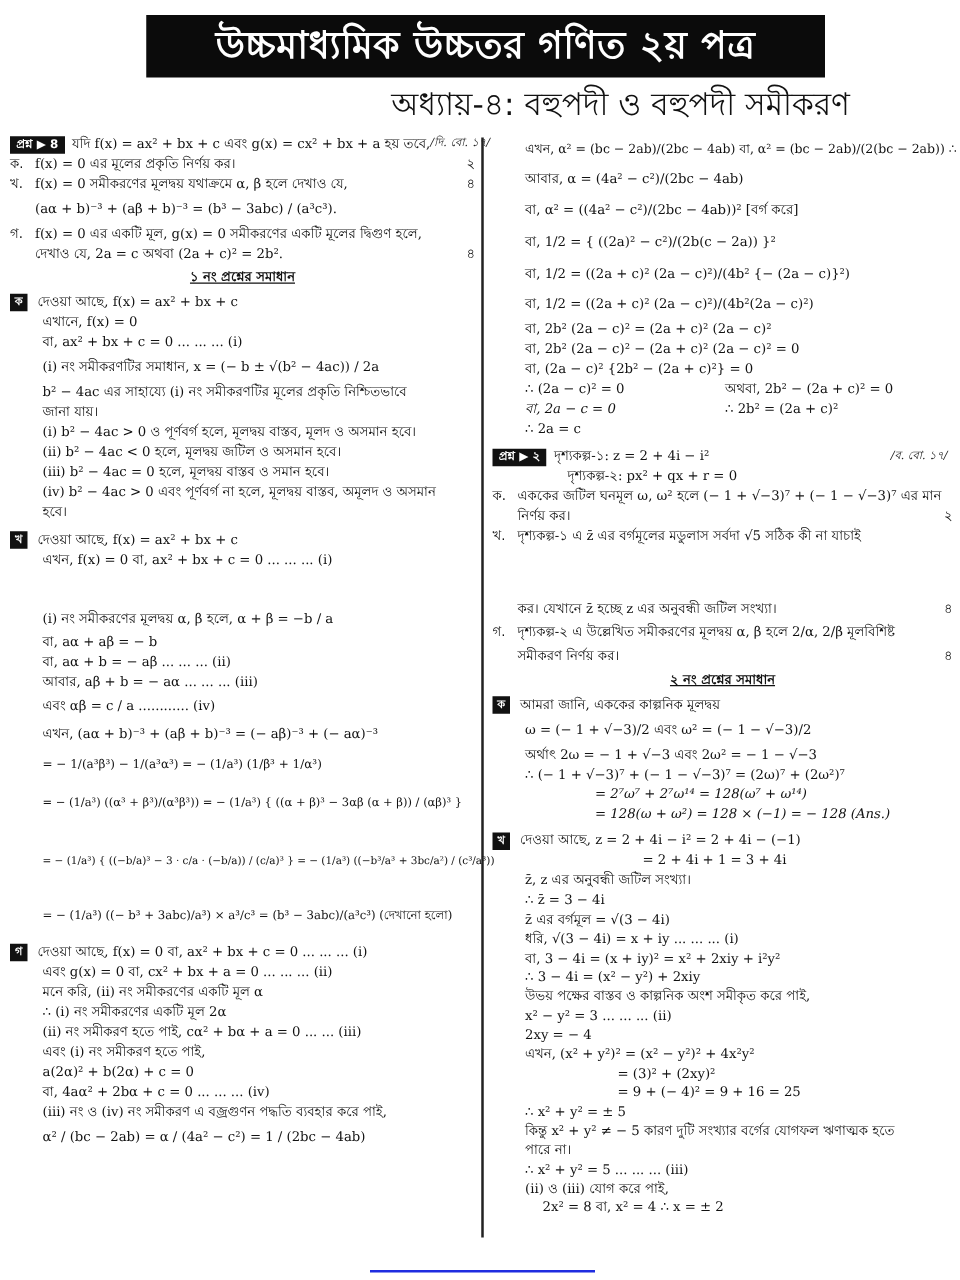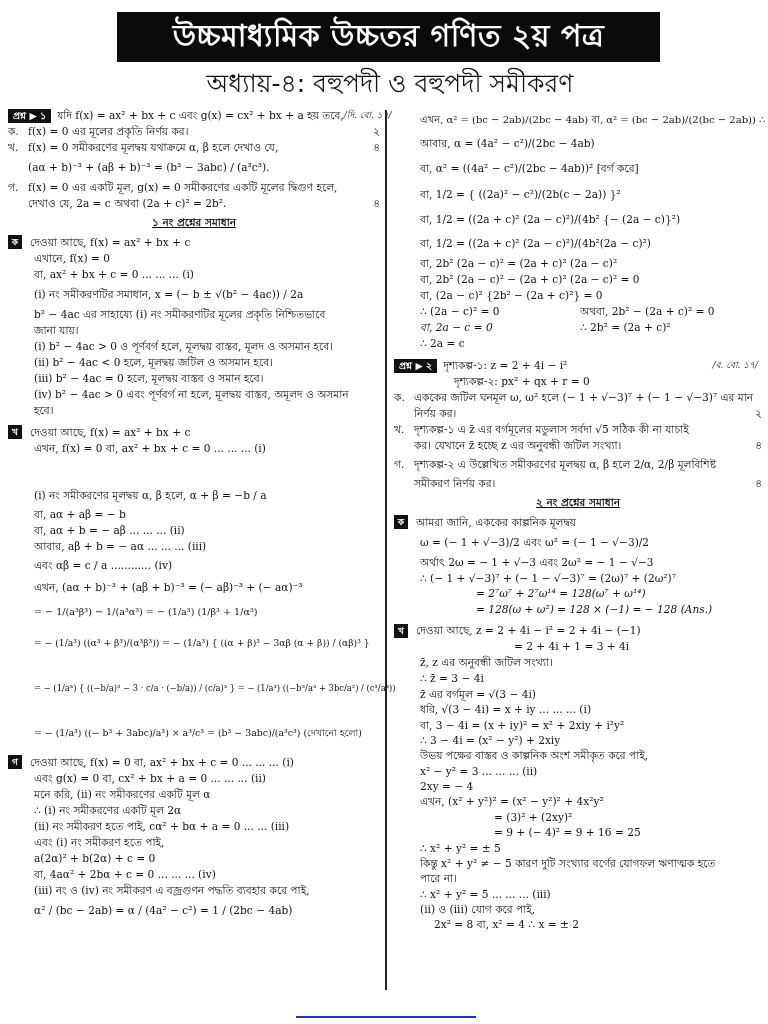--- a/index.html
+++ b/index.html
@@ -1,21 +1,21 @@
 <!DOCTYPE html>
 <html><head>
 <meta charset="utf-8">
 <style>
   html, body { margin:0; padding:0; background:#ffffff; }
   body { width:768px; height:1024px; position:relative; overflow:hidden;
          font-family:"DejaVu Serif", "Liberation Serif", serif; color:#111; }
   .title-bar { position:absolute; left:117px; top:12px; width:543px; height:50px;
                background:#0b0b0b; color:#fff; display:flex; align-items:center; justify-content:center;
                font-family:"DejaVu Sans", sans-serif; font-size:30px; font-weight:bold; letter-spacing:0.5px; }
-  .subtitle { position:absolute; left:100px; top:64px; width:580px; text-align:center;
+  .subtitle { position:absolute; left:100px; top:64px; width:580px; text-align:right;
               font-family:"DejaVu Sans", sans-serif; font-size:25px; color:#111; }
   .col { position:absolute; top:108px; font-size:10.6px; line-height:1.45; }
   .col-left { left:8px; width:372px; }
   .col-right { left:394px; width:368px; }
   .divider { position:absolute; left:385px; top:110px; width:2px; height:880px; background:#222; }
   .line { white-space:nowrap; display:flex; align-items:center; min-height:16px; }
   .line .txt { flex:1; }
   .line .mark { width:20px; text-align:right; font-family:"DejaVu Sans", sans-serif; }
   .ind { padding-left:26px; }
   .ind2 { padding-left:40px; }
@@ -37,21 +37,21 @@
 <div class="title-bar">
   <span>উচ্চমাধ্যমিক উচ্চতর গণিত ২য় পত্র</span>
 </div>
 <div class="subtitle">অধ্যায়-৪: বহুপদী ও বহুপদী সমীকরণ</div>
 
 <div class="divider"></div>
 
 <div class="col col-left">
 
   <div class="line">
-    <span class="badge">প্রশ্ন ▶ ১</span>
+    <span class="badge">প্রশ্ন ▶ 8</span>
     <span>যদি f(x) = ax² + bx + c এবং g(x) = cx² + bx + a হয় তবে,</span>
     <span class="board">/দি. বো. ১৭/</span>
   </div>
 
   <div class="line">
     <span class="sub-label">ক.</span>
     <span class="txt">f(x) = 0 এর মূলের প্রকৃতি নির্ণয় কর।</span>
     <span class="mark">২</span>
   </div>
   <div class="line">
@@ -160,21 +160,21 @@
     <span class="txt">এককের জটিল ঘনমূল ω, ω² হলে (− 1 + √−3)⁷ + (− 1 − √−3)⁷ এর মান</span>
   </div>
   <div class="line" style="padding-left:20px;">
     <span class="txt">নির্ণয় কর।</span>
     <span class="mark">২</span>
   </div>
   <div class="line">
     <span class="sub-label">খ.</span>
     <span class="txt">দৃশ্যকল্প-১ এ z̄ এর বর্গমূলের মডুলাস সর্বদা √5 সঠিক কী না যাচাই</span>
   </div>
-  <div class="line" style="padding-left:20px;">
+  <div class="line" style="padding-left:20px;margin-top:42px;">
     <span class="txt">কর। যেখানে z̄ হচ্ছে z এর অনুবন্ধী জটিল সংখ্যা।</span>
     <span class="mark">৪</span>
   </div>
   <div class="line" style="min-height:22px;">
     <span class="sub-label">গ.</span>
     <span class="txt">দৃশ্যকল্প-২ এ উল্লেখিত সমীকরণের মূলদ্বয় α, β হলে 2/α, 2/β মূলবিশিষ্ট</span>
   </div>
   <div class="line" style="padding-left:20px;">
     <span class="txt">সমীকরণ নির্ণয় কর।</span>
     <span class="mark">৪</span>

